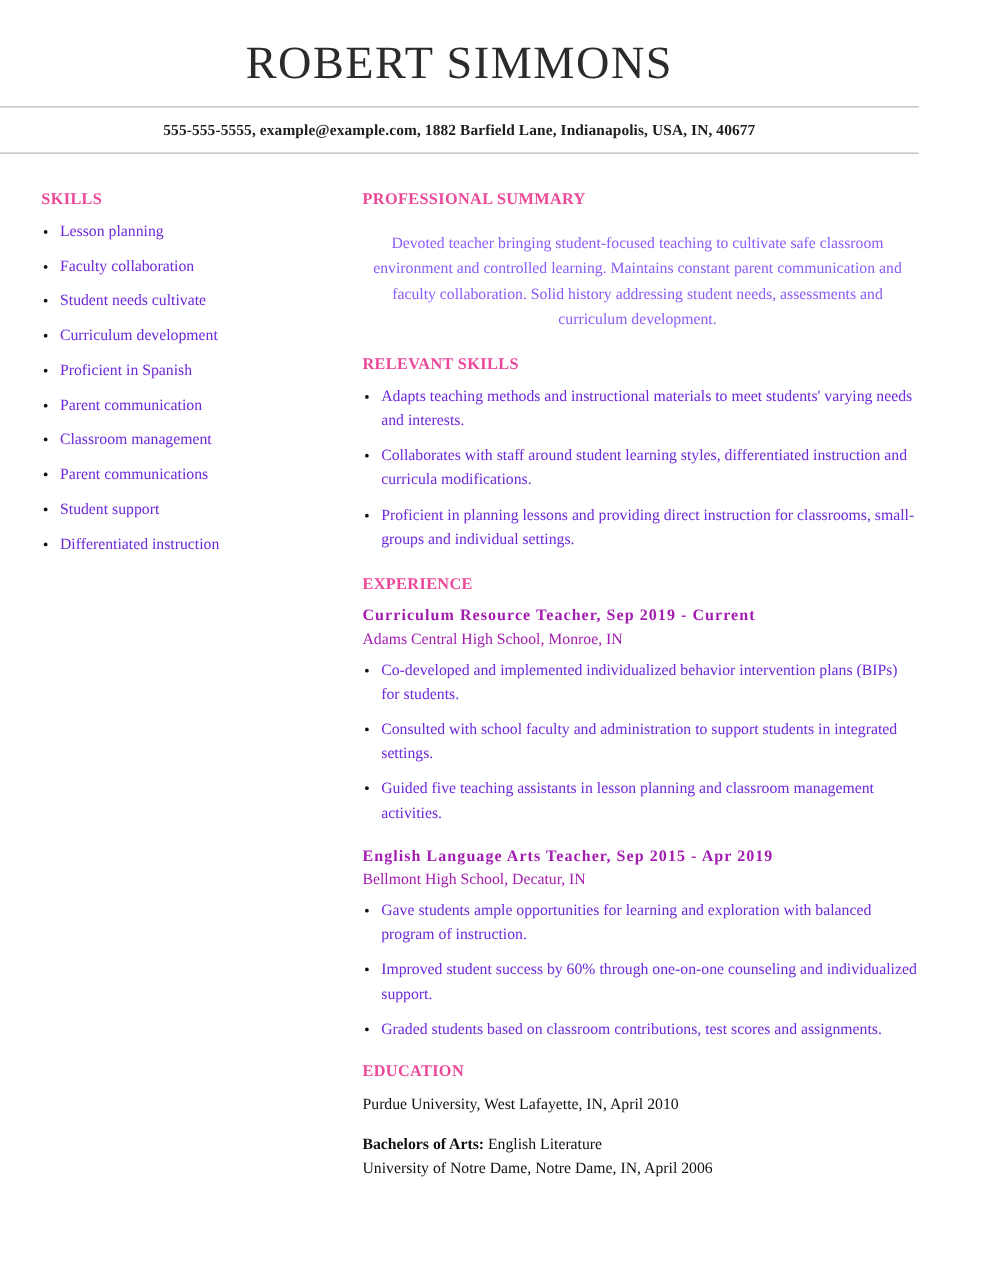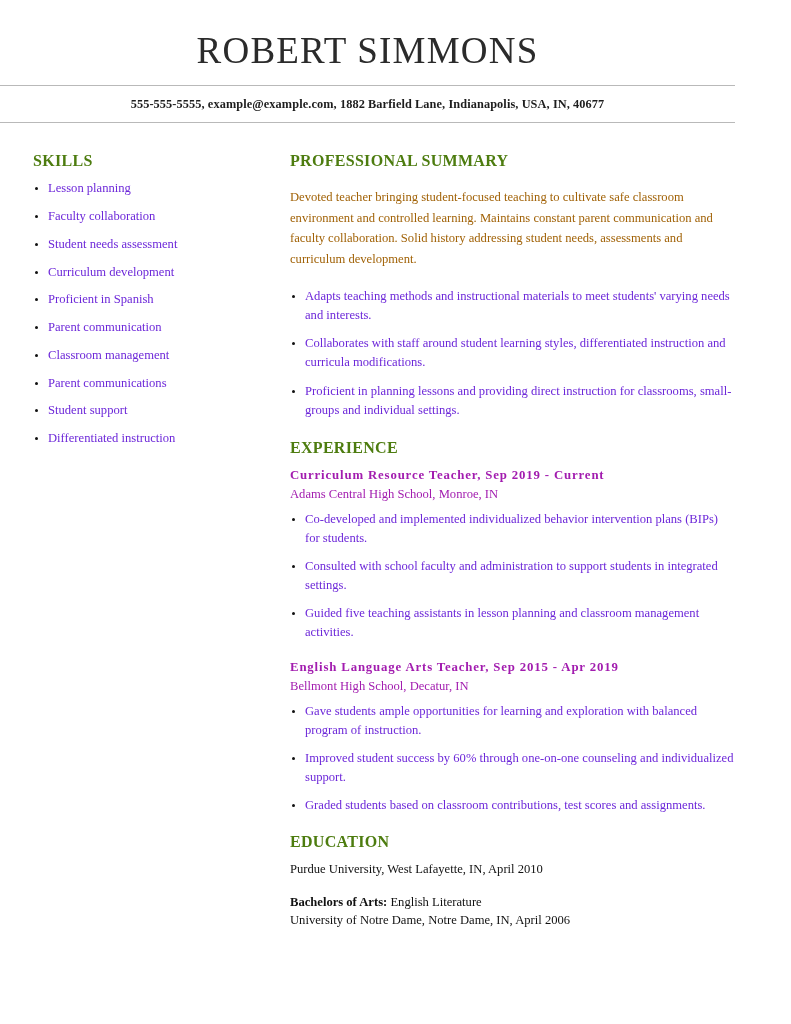--- a/index.html
+++ b/index.html
@@ -67,23 +67,23 @@
     flex: 0 0 290px;
     padding-left: 33px;
     box-sizing: border-box;
   }
   .col-right {
     flex: 1 1 auto;
     box-sizing: border-box;
   }
 
   .section-title {
-    font-size: 16px;
-    font-weight: bold;
-    color: #4d7c0f;
+    font-size: 13px;
+    font-weight: bold;
+    color: #ec4899;
     letter-spacing: 0.3px;
     margin: 0 0 9px 0;
     line-height: 1.2;
   }
   .col-right .section-title {
     margin-top: 0;
   }
   .section-block {
     margin-bottom: 18px;
   }
@@ -118,24 +118,25 @@
   .col-left ul.bullets > li {
     margin-bottom: 9.5px;
     line-height: 1.45;
   }
   .col-right ul.bullets > li {
     margin-bottom: 9px;
   }
 
   .para {
     font-size: 12.6px;
-    color: #a16207;
+    color: #8b5cf6;
     line-height: 1.62;
     margin: 17px 0 6px 0;
     max-width: 440px;
+    text-align: center;
   }
 
   
   .job {
     margin-bottom: 16px;
   }
   .job-title {
     font-size: 12.8px;
     font-weight: bold;
     color: #a21caf;
@@ -192,40 +193,41 @@
   <hr class="rule">
 
   <div class="columns">
 
     <div class="col-left">
       <div class="section-block">
         <h2 class="section-title">SKILLS</h2>
         <ul class="bullets">
           <li><span>Lesson planning</span></li>
           <li><span>Faculty collaboration</span></li>
-          <li><span>Student needs assessment</span></li>
+          <li><span>Student needs cultivate</span></li>
           <li><span>Curriculum development</span></li>
           <li><span>Proficient in Spanish</span></li>
           <li><span>Parent communication</span></li>
           <li><span>Classroom management</span></li>
           <li><span>Parent communications</span></li>
           <li><span>Student support</span></li>
           <li><span>Differentiated instruction</span></li>
         </ul>
       </div>
     </div>
 
     <div class="col-right">
 
       <div class="section-block">
         <h2 class="section-title">PROFESSIONAL SUMMARY</h2>
         <p class="para">Devoted teacher bringing student-focused teaching to cultivate safe classroom environment and controlled learning. Maintains constant parent communication and faculty collaboration. Solid history addressing student needs, assessments and curriculum development.</p>
       </div>
 
       <div class="section-block">
+        <h2 class="section-title">RELEVANT SKILLS</h2>
         <ul class="bullets">
           <li><span>Adapts teaching methods and instructional materials to meet students' varying needs and interests.</span></li>
           <li><span>Collaborates with staff around student learning styles, differentiated instruction and curricula modifications.</span></li>
           <li><span>Proficient in planning lessons and providing direct instruction for classrooms, small-groups and individual settings.</span></li>
         </ul>
       </div>
 
       <div class="section-block tight">
         <h2 class="section-title">EXPERIENCE</h2>
 

